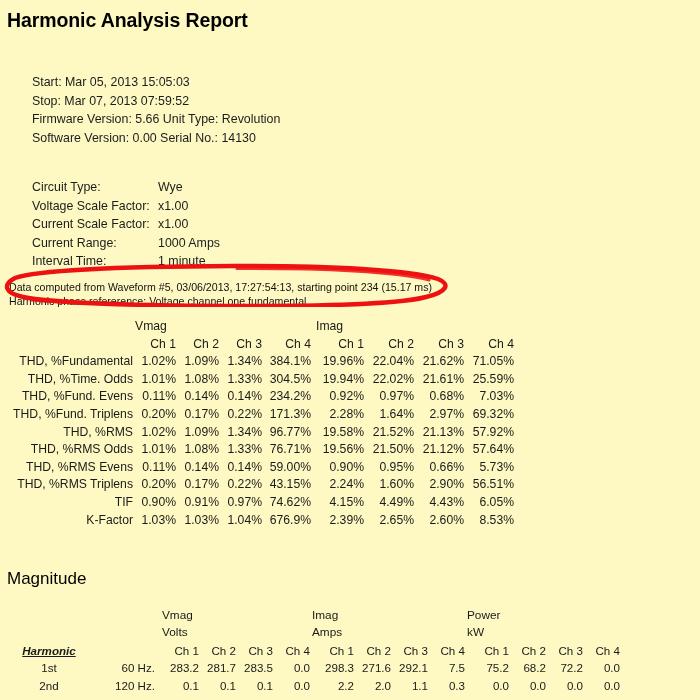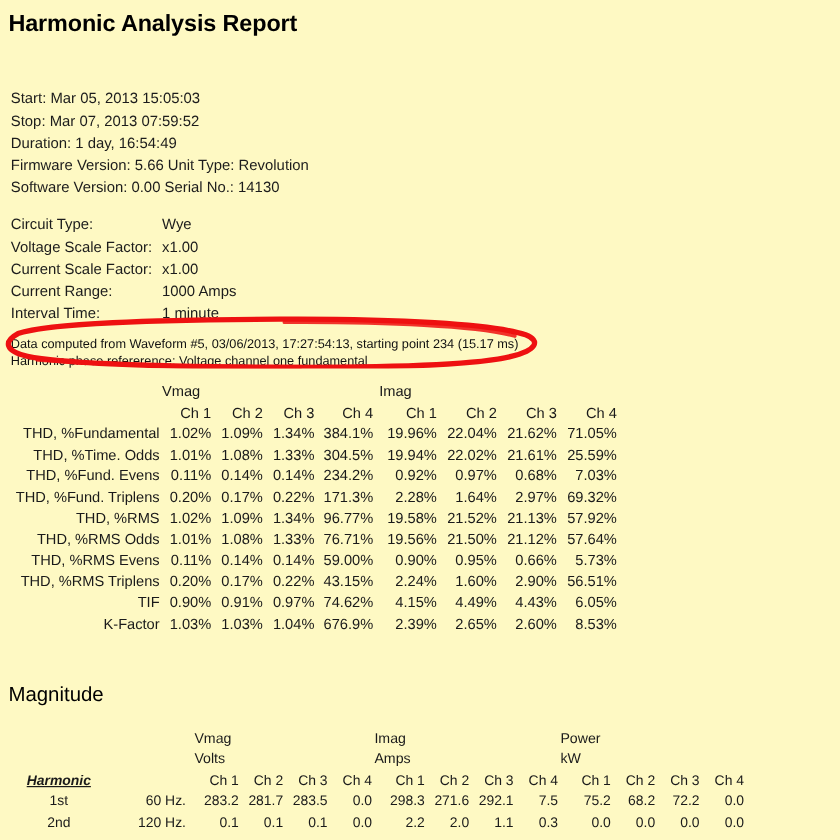--- a/index.html
+++ b/index.html
@@ -46,21 +46,21 @@
     left: 9px;
     font-size: 12.4px;
     line-height: 18.6px;
     color: #1c1c1c;
     white-space: nowrap;
   }
   #meta-session { top: 73px; }
   #meta-config  { top: 178px; }
 
   .meta-row { height: 18.6px; position: relative; }
-  .meta-label { display: inline-block; }
+  .meta-label { display: inline-block; margin-left: 23px; }
   .meta-value { display: inline-block; }
 
   
   #meta-config .meta-row { display: block; }
   #meta-config .meta-label {
     display: inline-block;
     width: 126px;
   }
 
   
@@ -181,23 +181,20 @@
 <div id="page">
 
   <div id="report-title">Harmonic Analysis Report</div>
 
   <div class="meta-block" id="meta-session">
     <div class="meta-row">
       <span class="meta-label">Start: Mar 05, 2013 15:05:03</span>
     </div>
     <div class="meta-row">
       <span class="meta-label">Stop: Mar 07, 2013 07:59:52</span>
-    </div>
-    <div class="meta-row">
-      <span class="meta-label">Duration: 1 day, 16:54:49</span>
     </div>
     <div class="meta-row">
       <span class="meta-label">Firmware Version: 5.66 Unit Type:  Revolution</span>
     </div>
     <div class="meta-row">
       <span class="meta-label">Software Version:  0.00 Serial No.: 14130</span>
     </div>
   </div>
 
   <div class="meta-block" id="meta-config">

